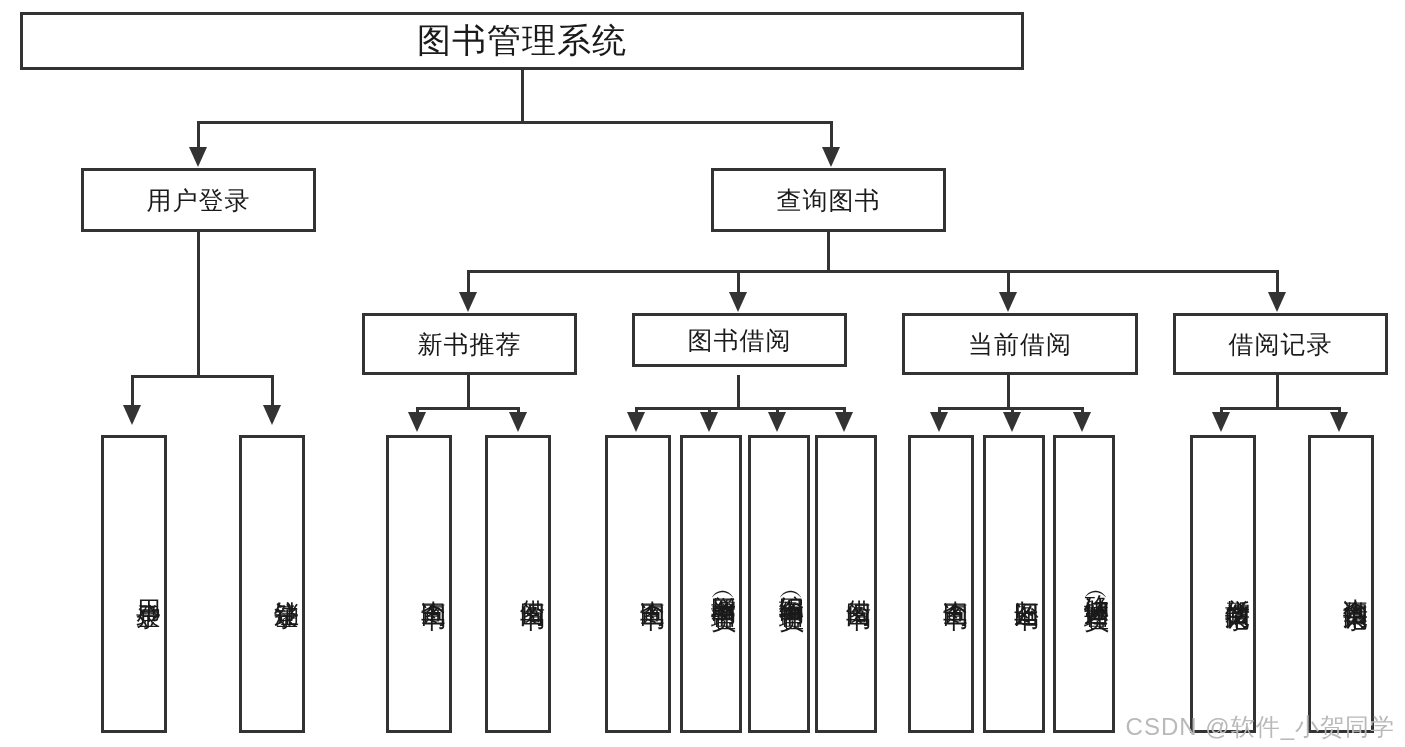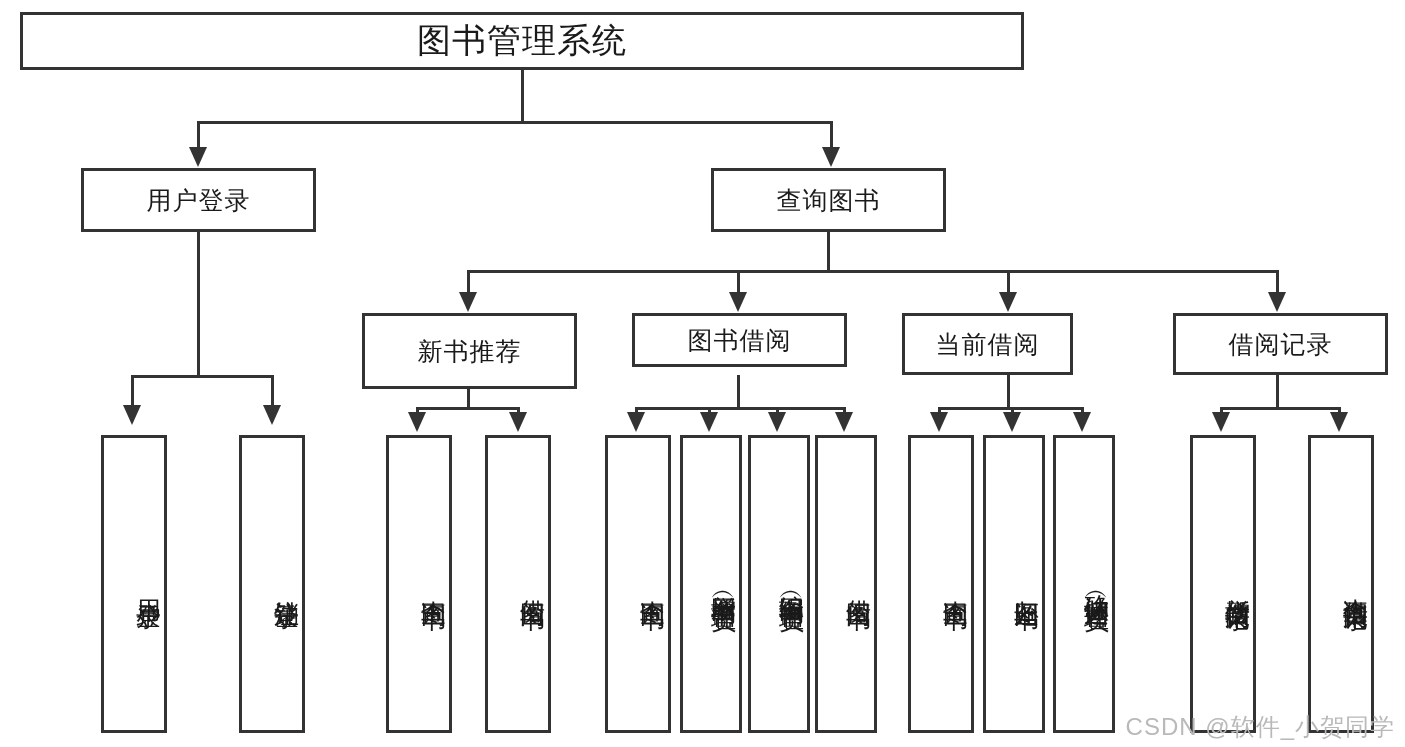--- a/index.html
+++ b/index.html
@@ -137,23 +137,23 @@
   <div class="edge edge-v" style="left:1220px; top:407px; height:10px;"></div>
   <div class="edge edge-v" style="left:1338px; top:407px; height:10px;"></div>
   <div class="arrow" style="left:1212px; top:412px;"></div>
   <div class="arrow" style="left:1330px; top:412px;"></div>
 
   <div class="node node-root" style="left:20px; top:12px; width:1004px; height:58px;">图书管理系统</div>
 
   <div class="node node-h" style="left:81px; top:168px; width:235px; height:64px;">用户登录</div>
   <div class="node node-h" style="left:711px; top:168px; width:235px; height:64px;">查询图书</div>
 
-  <div class="node node-h" style="left:362px; top:313px; width:215px; height:76px;">新书推荐</div>
+  <div class="node node-h" style="left:362px; top:313px; width:215px; height:62px;">新书推荐</div>
   <div class="node node-h" style="left:632px; top:313px; width:215px; height:54px;">图书借阅</div>
-  <div class="node node-h" style="left:902px; top:313px; width:171px; height:62px;">当前借阅</div>
+  <div class="node node-h" style="left:902px; top:313px; width:236px; height:62px;">当前借阅</div>
   <div class="node node-h" style="left:1173px; top:313px; width:215px; height:62px;">借阅记录</div>
 
   <div class="node node-v" style="left:101px; top:435px; width:66px; height:298px;">用户登录</div>
   <div class="node node-v" style="left:239px; top:435px; width:66px; height:298px;">注销登录</div>
   <div class="node node-v" style="left:386px; top:435px; width:66px; height:298px;">查询图书</div>
   <div class="node node-v" style="left:485px; top:435px; width:66px; height:298px;">借阅图书</div>
   <div class="node node-v" style="left:605px; top:435px; width:66px; height:298px;">查询图书</div>
   <div class="node node-v" style="left:680px; top:435px; width:62px; height:298px;">新增图书（管理员）</div>
   <div class="node node-v" style="left:748px; top:435px; width:62px; height:298px;">编辑图书（管理员）</div>
   <div class="node node-v" style="left:815px; top:435px; width:62px; height:298px;">借阅图书</div>

